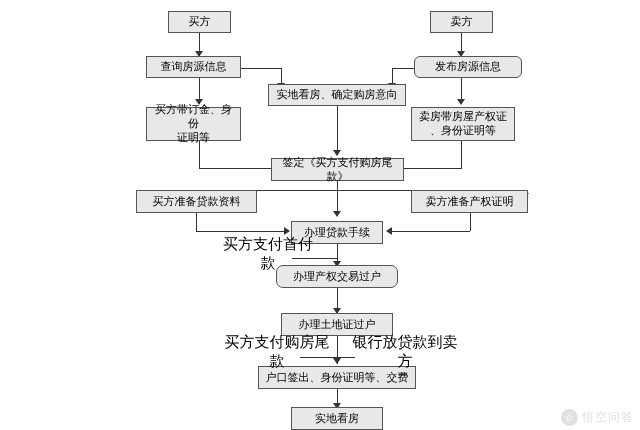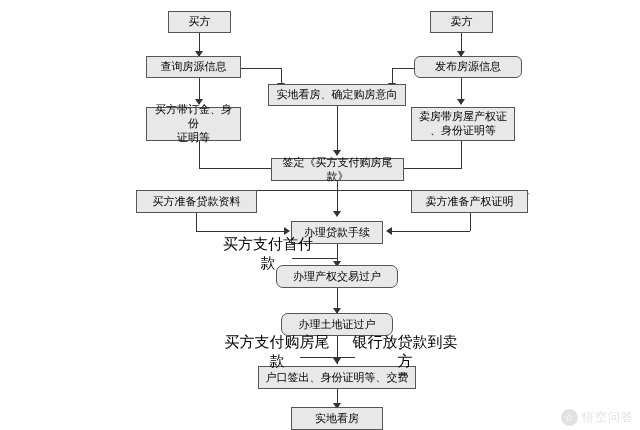--- a/index.html
+++ b/index.html
@@ -193,21 +193,21 @@
   <div class="node" style="left:271px; top:158px; width:133px; height:23px;">签定《买方支付购房尾款》</div>
 
   <div class="node" style="left:136px; top:190px; width:121px; height:23px;">买方准备贷款资料</div>
 
   <div class="node" style="left:411px; top:190px; width:117px; height:23px;">卖方准备产权证明</div>
 
   <div class="node" style="left:291px; top:221px; width:92px; height:23px;">办理贷款手续</div>
 
   <div class="node" style="left:276px; top:265px; width:122px; height:23px;border-radius:7px;">办理产权交易过户</div>
 
-  <div class="node" style="left:281px; top:313px; width:112px; height:23px;border-radius:7px;">办理土地证过户</div>
+  <div class="node" style="left:281px; top:313px; width:112px; height:23px;">办理土地证过户</div>
 
   <div class="node" style="left:258px; top:366px; width:158px; height:23px;">户口签出、身份证明等、交费</div>
 
   <div class="node" style="left:291px; top:407px; width:92px; height:23px;">实地看房</div>
 
   <div class="plain" style="left:222px; top:247px; width:92px; height:14px;">买方支付首付款</div>
 
   <div class="plain" style="left:222px; top:345px; width:110px; height:14px;">买方支付购房尾款</div>
 
   <div class="plain" style="left:350px; top:345px; width:110px; height:14px;">银行放贷款到卖方</div>

